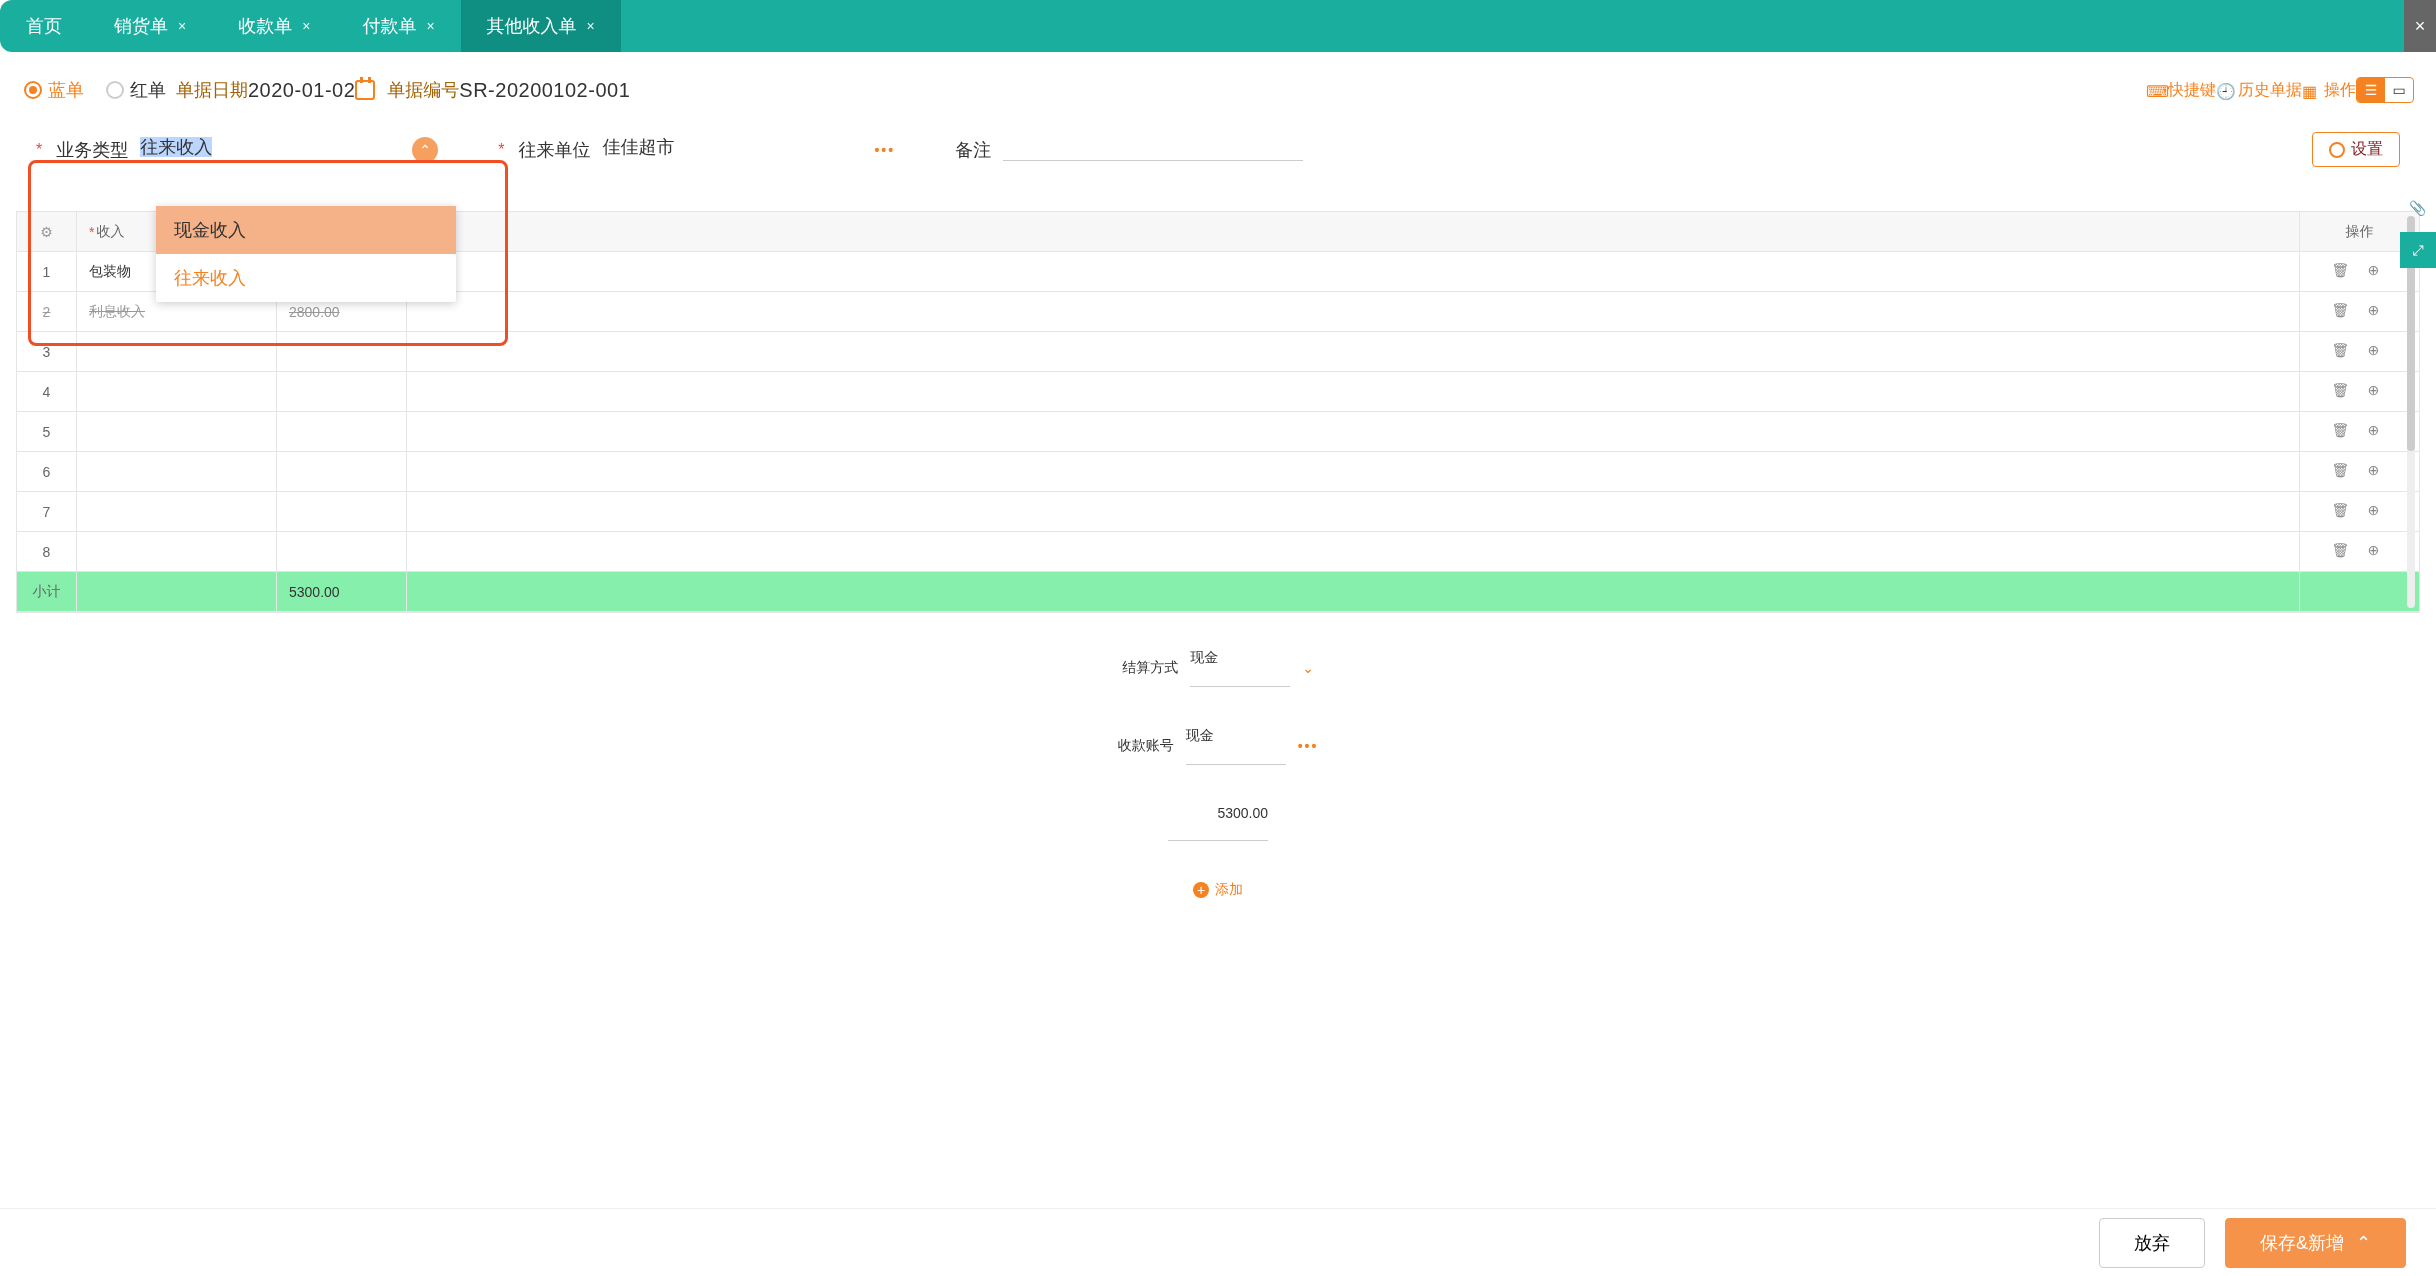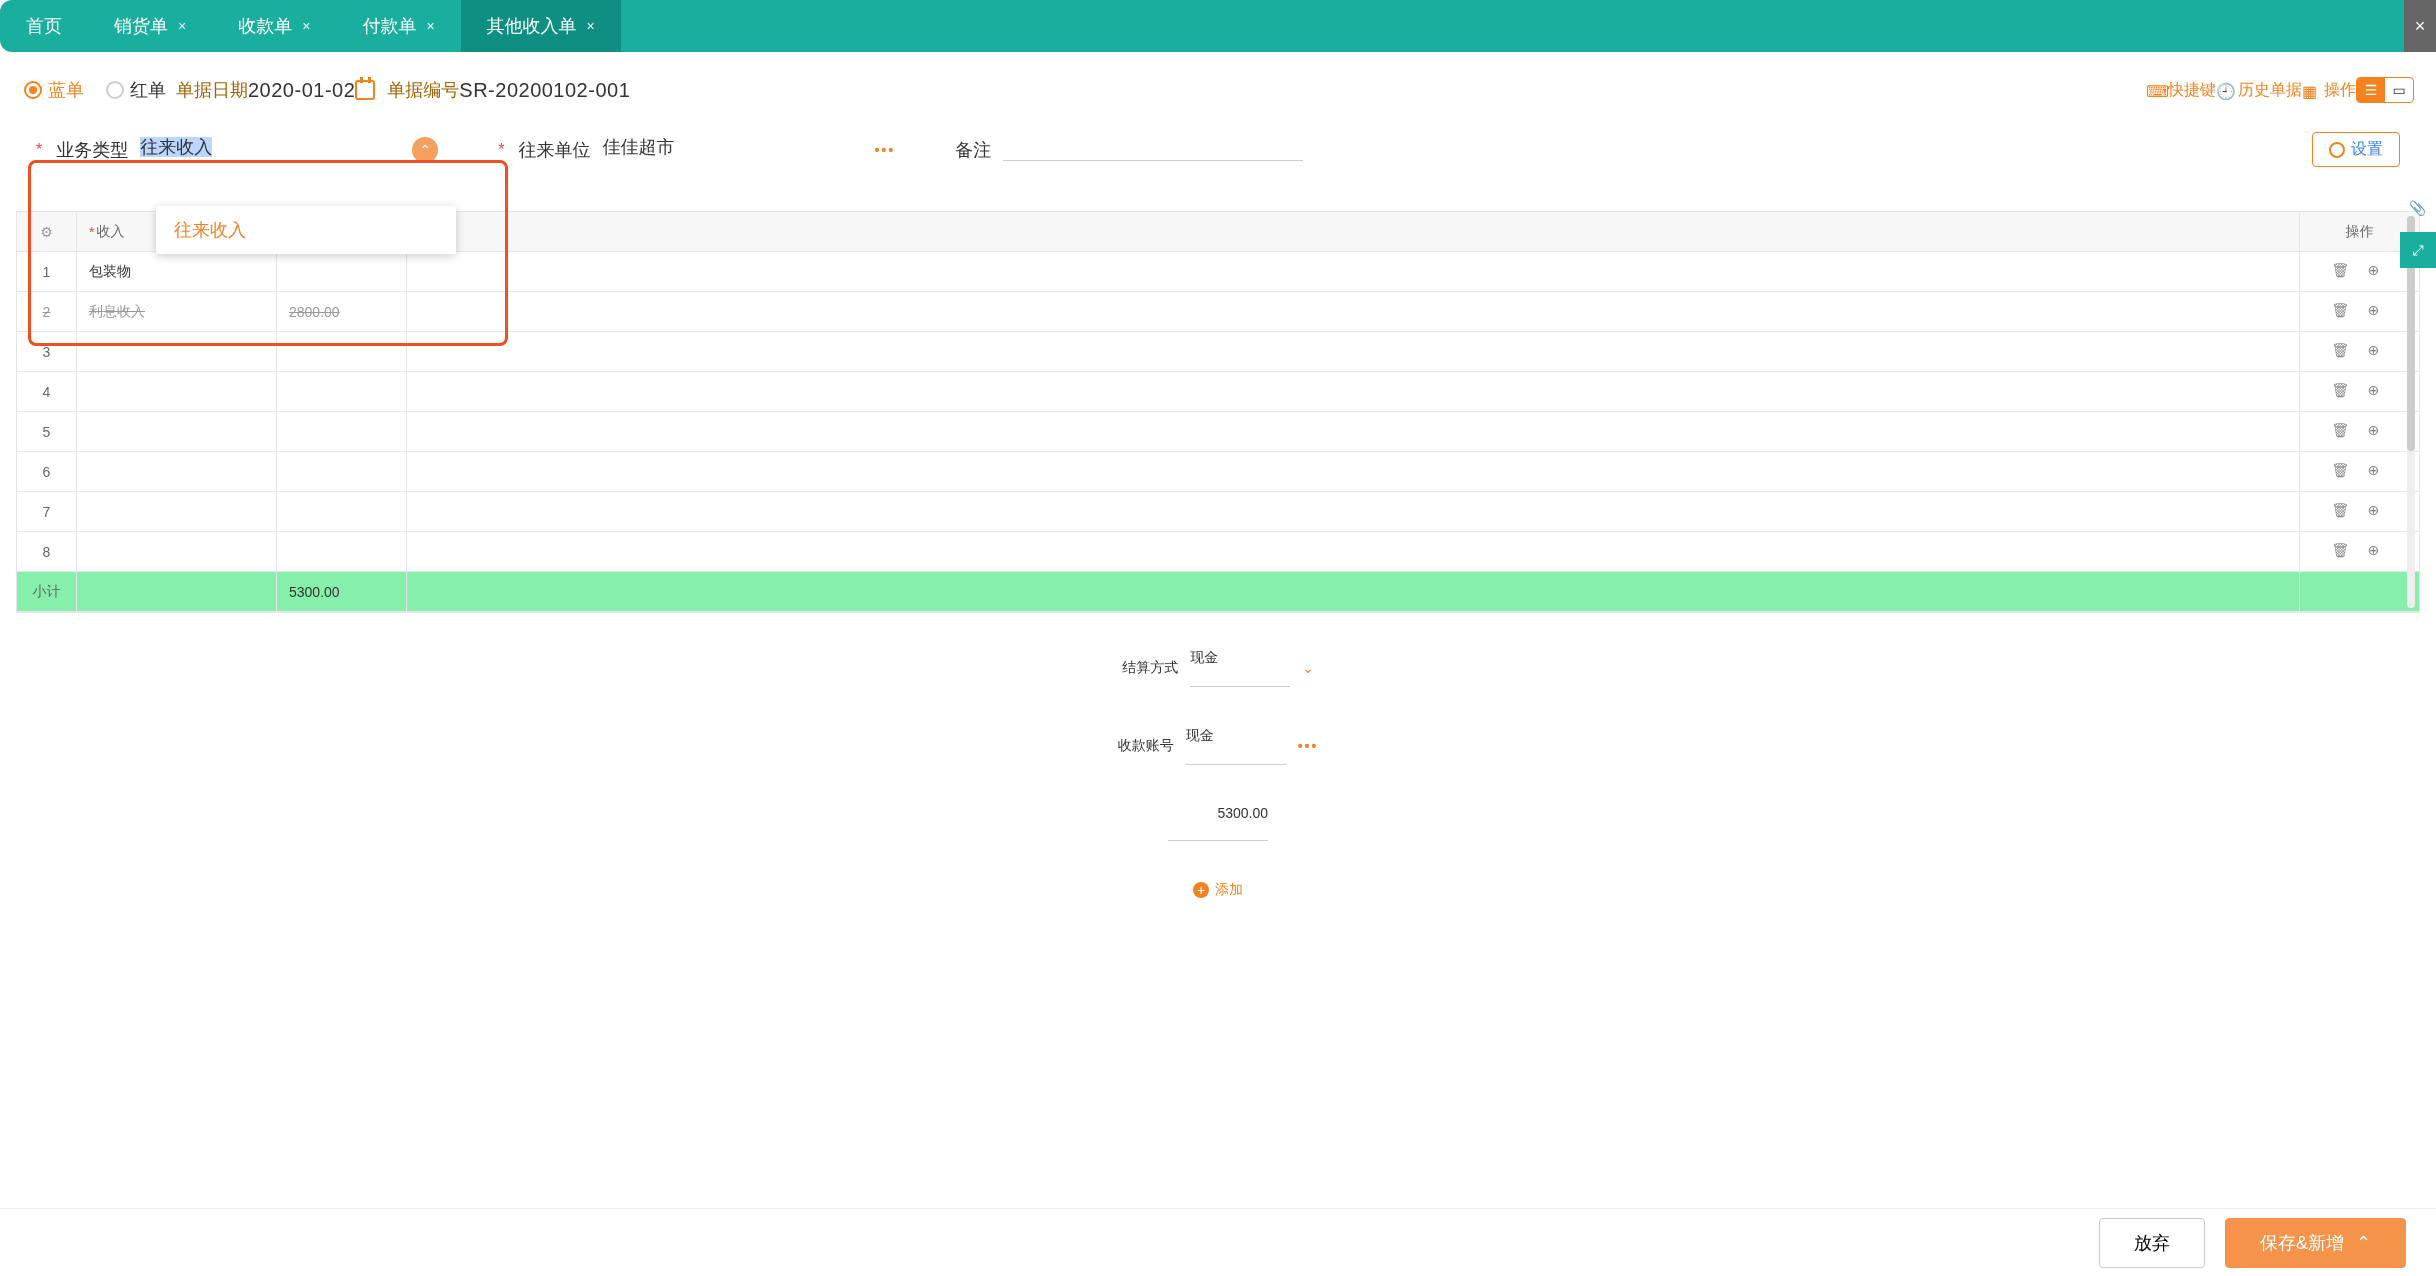--- a/index.html
+++ b/index.html
@@ -38,21 +38,21 @@
 
 .fields { display: flex; align-items: center; gap: 60px; padding: 20px 20px 10px; position: relative; }
 .field { display: flex; align-items: center; gap: 12px; position: relative; }
 .req { color: #e74c3c; font-size: 16px; margin-right: 2px; }
 .field-lbl { font-size: 18px; color: #333; }
 .field-val { font-size: 18px; color: #333; padding-bottom: 4px; border-bottom: 1px solid transparent; min-width: 260px; }
 .hl { background: #bcd7ff; }
 .chev { width: 26px; height: 26px; background: #f5a05f; border-radius: 50%; display: inline-flex; align-items: center; justify-content: center; color: #fff; font-size: 14px; }
 .ellipsis { color: #f58220; letter-spacing: 2px; font-weight: bold; }
 .remark-line { border-bottom: 1px solid #ccc; min-width: 300px; height: 22px; }
-.btn-outline { border: 1px solid #f58220; color: #3b82f6; background: #fff; border-radius: 4px; padding: 6px 16px; display: inline-flex; align-items: center; gap: 6px; font-size: 16px; cursor: pointer; }
+.btn-outline { border: 1px solid #f58220; color: #7f1d1d; background: #fff; border-radius: 4px; padding: 6px 16px; display: inline-flex; align-items: center; gap: 6px; font-size: 16px; cursor: pointer; }
 .gear { width: 16px; height: 16px; display: inline-block; border: 2px solid #f58220; border-radius: 50%; position: relative; }
 
 
 .hl-box { position: absolute; border: 3px solid #f04e23; border-radius: 8px; left: 28px; top: 108px; width: 480px; height: 186px; pointer-events: none; z-index: 30; }
 
 
 .dropdown { position: absolute; left: 156px; top: 154px; width: 300px; background: #fff; box-shadow: 0 2px 10px rgba(0,0,0,.2); border-radius: 2px; z-index: 40; }
 .dd-item { padding: 12px 18px; font-size: 18px; cursor: pointer; }
 .dd-item.hover { background: #f5b187; color: #333; }
 .dd-item.selected { color: #f58220; }
@@ -181,20 +181,21 @@
       <span class="spacer"></span>
       <button class="btn-outline">
           <span class="gear"></span>
           <span>设置</span>
         </button>
     </div>
 
     <div class="hl-box"></div>
 
     <div class="dropdown">
+      <div class="dd-item hover">现金收入</div>
       <div class="dd-item selected">往来收入</div>
     </div>
 
     <div class="table">
       <div class="tbl-main">
         <div class="tr th">
           <div class="c-gear">
               <span style="color:#999">⚙</span>
             </div>
           <div class="c-name">

